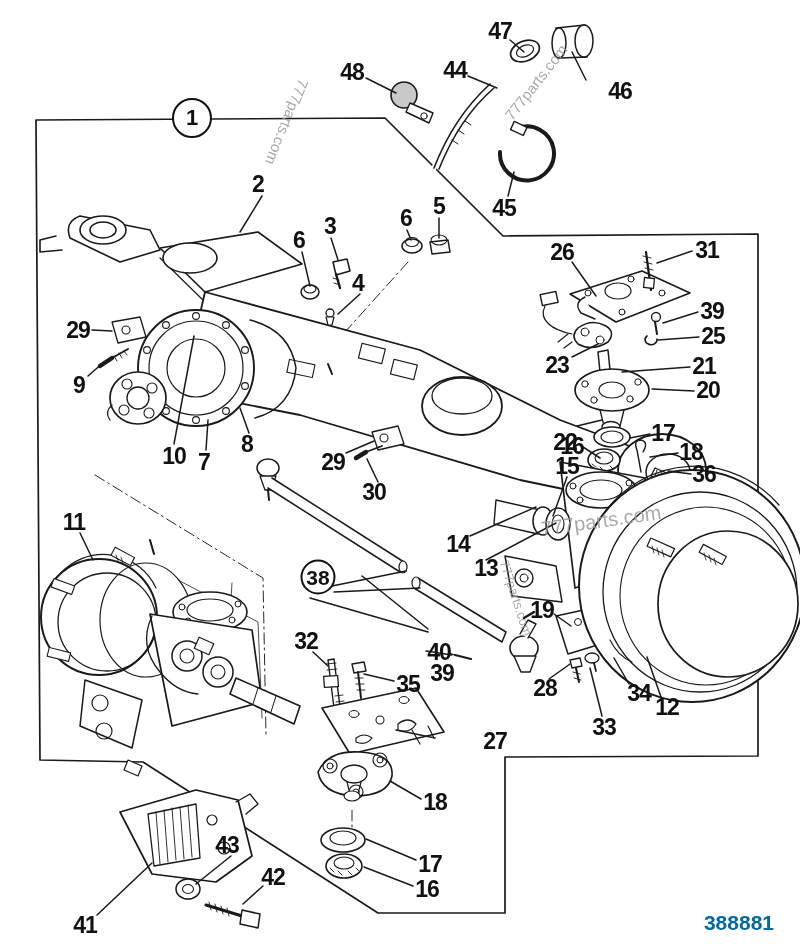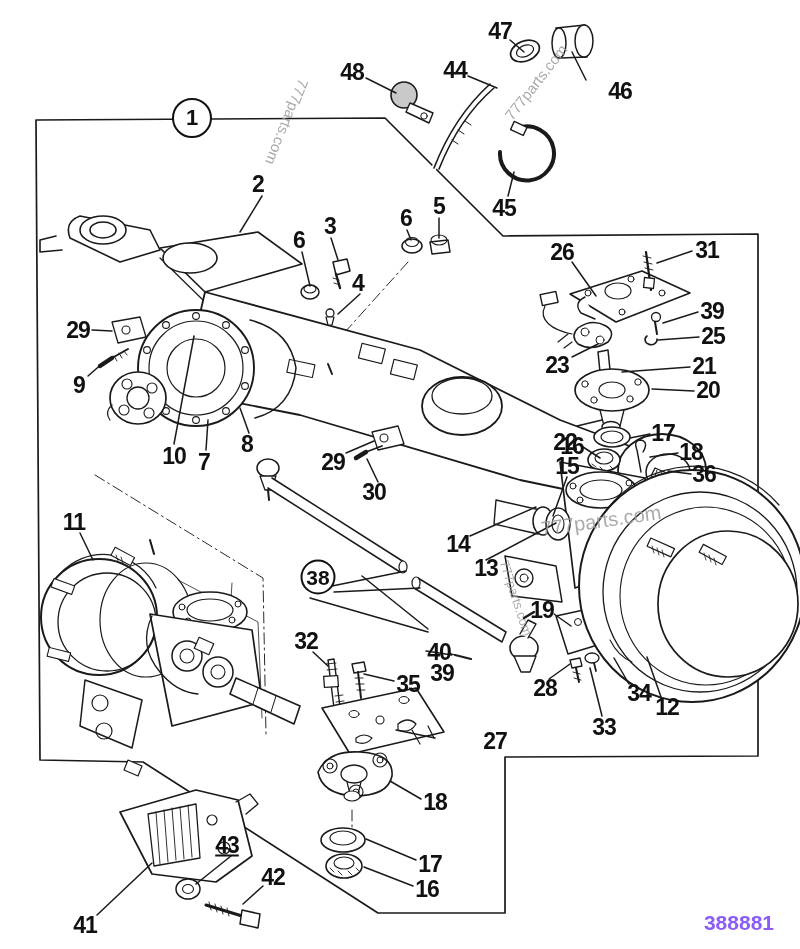--- a/index.html
+++ b/index.html
@@ -9,21 +9,21 @@
   .callout{position:absolute;transform:translate(-50%,-50%);
            font-weight:bold;font-size:23px;line-height:1;color:#111;
            letter-spacing:-1px;white-space:nowrap;z-index:5;}
   .callout.circled{width:36px;height:36px;border:2.2px solid #111;border-radius:50%;
            background:#fff;display:flex;align-items:center;justify-content:center;
            font-size:22px;letter-spacing:0;}
   .callout.circled.small{width:31px;height:31px;font-size:21px;}
   .watermark{position:absolute;transform:translate(-50%,-50%) rotate(var(--rot));
            color:#9c9c9c;font-weight:normal;white-space:nowrap;z-index:4;opacity:.85;}
   #part-number{position:absolute;right:26px;bottom:14px;font-weight:bold;
-           font-size:21px;color:#8b5cf6;z-index:6;}
+           font-size:21px;color:#0369a1;z-index:6;}
 </style>
 </head>
 <body>
 
 <div id="stage">
 
 <svg id="drawing" width="800" height="949" viewBox="0 0 800 949" fill="none" stroke="#1a1a1a" stroke-width="1.6" stroke-linecap="round" stroke-linejoin="round">
 
   <path d="M36,120 L385,118 L503,236 L758,234 L758,756 L505,757 L505,913 L378,913 L143,762 L40,760 Z" stroke-width="1.7"></path>
 
@@ -411,21 +411,21 @@
       <div class="callout" style="left: 545px; top: 688px;">28</div>
       <div class="callout" style="left: 639px; top: 693px;">34</div>
       <div class="callout" style="left: 604px; top: 727px;">33</div>
       <div class="callout" style="left: 667px; top: 707px;">12</div>
       <div class="callout" style="left: 306px; top: 641px;">32</div>
       <div class="callout" style="left: 408px; top: 684px;">35</div>
       <div class="callout" style="left: 449px; top: 741px; margin-left: 46px;">27</div>
       <div class="callout" style="left: 435px; top: 802px;">18</div>
       <div class="callout" style="left: 430px; top: 864px;">17</div>
       <div class="callout" style="left: 427px; top: 889px;">16</div>
-      <div class="callout" style="left: 227px; top: 845px; text-decoration: underline;">43</div>
+      <div class="callout" style="left: 227px; top: 845px;">43</div>
       <div class="callout" style="left: 273px; top: 877px;">42</div>
       <div class="callout" style="left: 85px; top: 925px;">41</div>
     </div>
 <div id="watermark-layer">
       <div class="watermark" style="left: 536px; top: 82px; font-size: 15px; --rot: -52deg; color: rgb(156, 156, 156);">777parts.com</div>
       <div class="watermark" style="left: 287px; top: 122px; font-size: 15px; --rot: 112deg; color: rgb(156, 156, 156);">777parts.com</div>
       <div class="watermark" style="left: 601px; top: 521px; font-size: 20px; --rot: -8deg; color: rgb(156, 156, 156);">777parts.com</div>
       <div class="watermark" style="left: 516px; top: 598px; font-size: 13px; --rot: 72deg; color: rgb(156, 156, 156);">777parts.com</div>
     </div>
 

